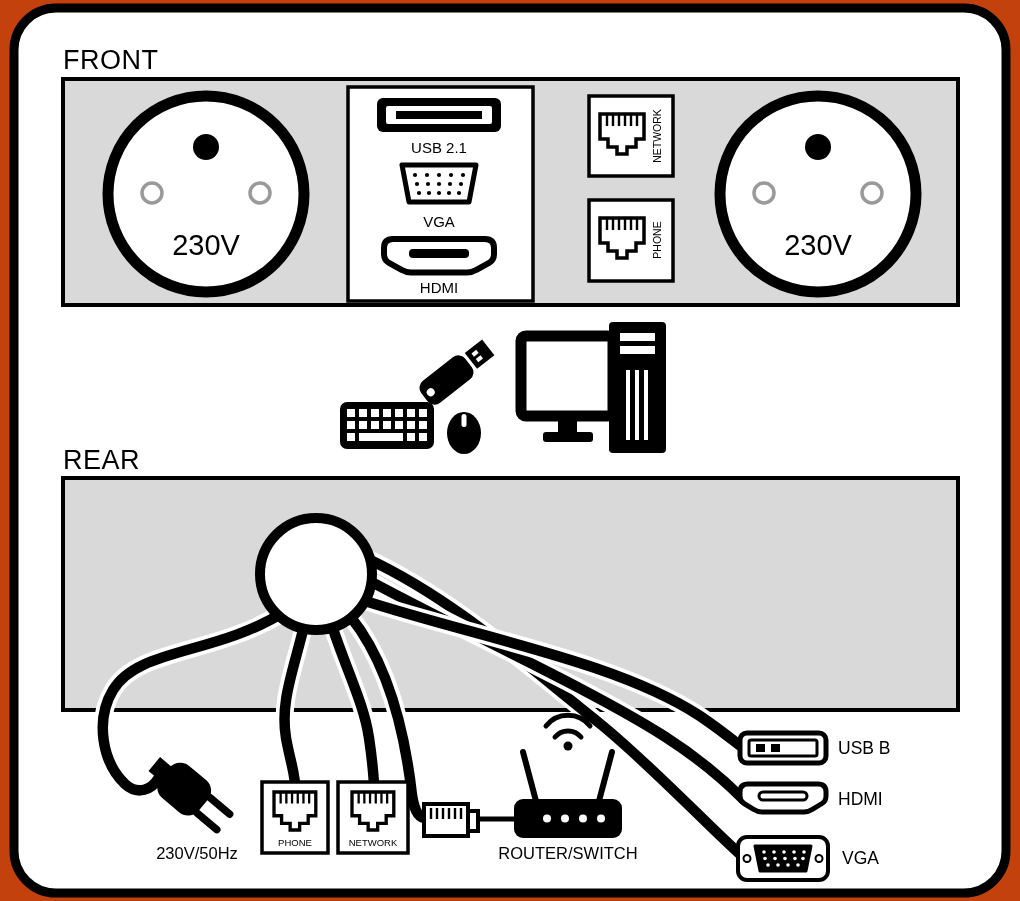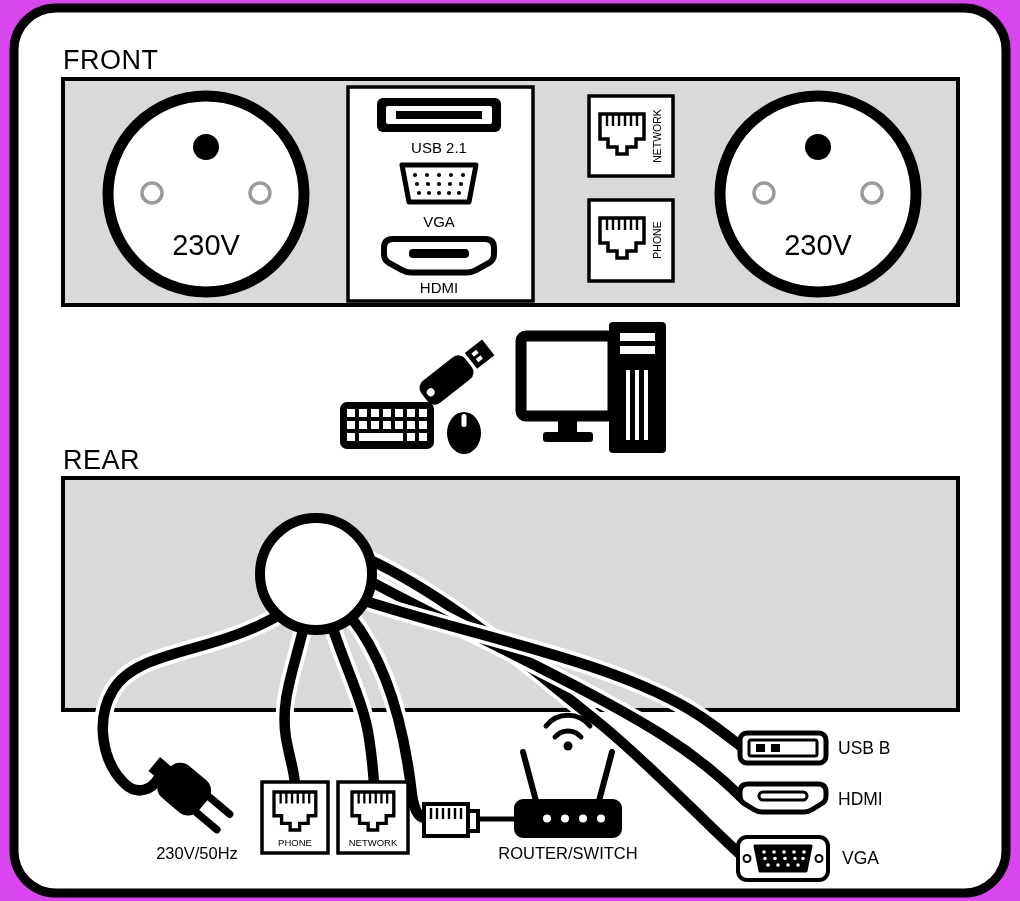--- a/index.html
+++ b/index.html
@@ -1,20 +1,20 @@
 <!DOCTYPE html>
 <html><head>
 <meta charset="utf-8">
 <style>
   html, body { margin: 0; padding: 0; background: #fff; }
   .stage {
     position: relative;
     width: 1020px;
     height: 901px;
-    background: #d946ef;
+    background: #c2410c;
     font-family: "Liberation Sans", sans-serif;
   }
   svg text {
     font-family: "Liberation Sans", sans-serif;
     fill: #000;
   }
   .section-title { font-size: 27px; letter-spacing: 0.5px; }
   .socket-label { font-size: 29px; text-anchor: middle; }
   .port-label { font-size: 15px; text-anchor: middle; }
   .jack-label-vertical { font-size: 10.5px; text-anchor: middle; }

